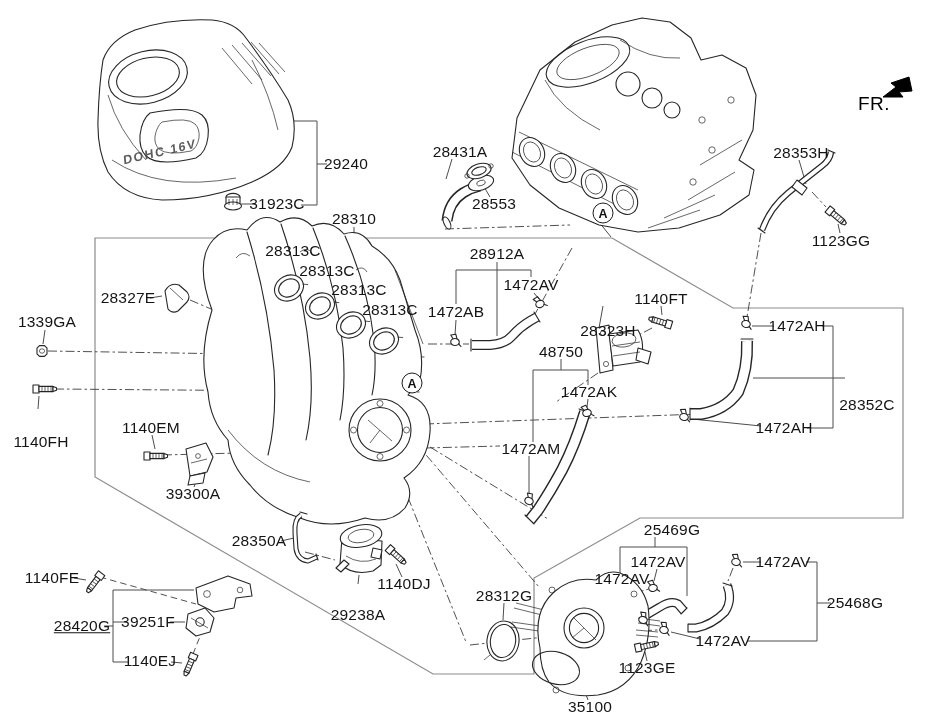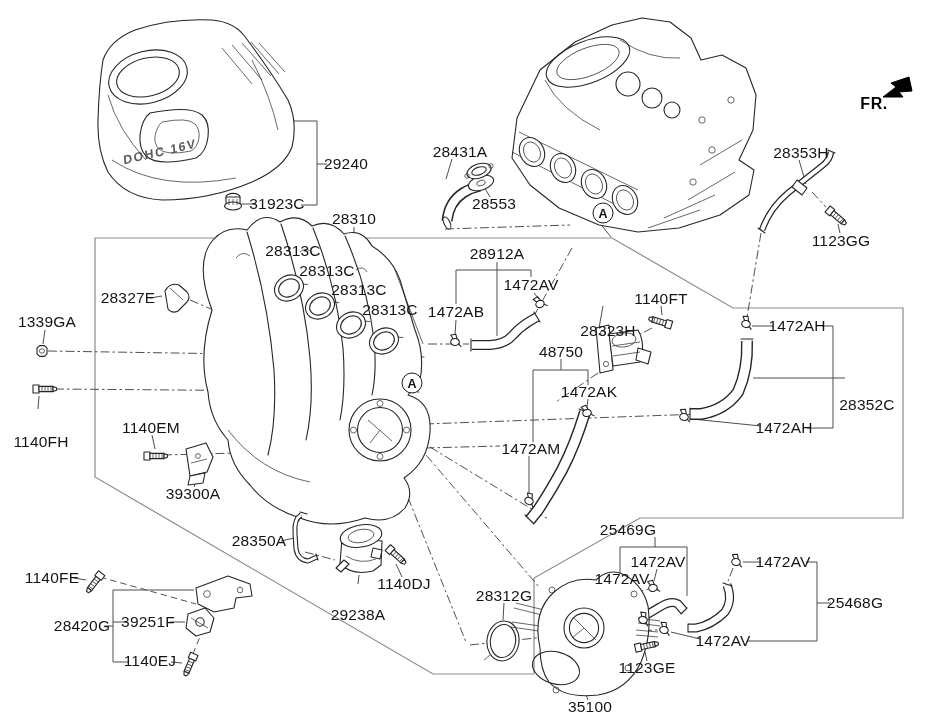--- a/index.html
+++ b/index.html
@@ -5,21 +5,21 @@
   html,body{margin:0;padding:0;background:#fff}
   #stage{position:relative;width:928px;height:727px;background:#ffffff;
          font-family:"Liberation Sans",sans-serif;overflow:hidden}
   #art{position:absolute;left:0;top:0}
   .plabel{position:absolute;transform:translate(-50%,-50%);font-size:15.5px;color:#141414;
           white-space:nowrap;letter-spacing:.2px;line-height:1;cursor:pointer}
   .amarker{position:absolute;width:21px;height:21px;border:1.5px solid #1d1d1d;border-radius:50%;
            background:#fff;transform:translate(-50%,-50%);display:flex;align-items:center;
            justify-content:center;font-size:12.5px;font-weight:bold;color:#111;box-sizing:border-box}
   #fr{position:absolute;left:874px;top:104px;transform:translate(-50%,-50%);
-      font-weight:700;font-size:16px;color:#000;letter-spacing:.5px}
+      font-weight:400;font-size:19px;color:#000;letter-spacing:.5px}
   #dohc{position:absolute;left:160px;top:152px;transform:translate(-50%,-50%) rotate(-13deg) skewX(-8deg);
         font-size:12.5px;font-weight:700;color:#4a4a4a;letter-spacing:1.6px;opacity:.9}
   
   .p{fill:#fff;stroke:#262626;stroke-width:1.1;stroke-linejoin:round}
   .l{fill:none;stroke:#262626;stroke-width:1.1;stroke-linejoin:round;stroke-linecap:round}
   .thin{fill:none;stroke:#262626;stroke-width:.7}
   .ld{fill:none;stroke:#4d4d4d;stroke-width:1}
   .bx{fill:none;stroke:#8b8b8b;stroke-width:1.2}
   .dd{fill:none;stroke:#3c3c3c;stroke-width:.9;stroke-dasharray:9 3 2.5 3}
   .dh{fill:none;stroke:#3c3c3c;stroke-width:.9;stroke-dasharray:6.5 4}
@@ -354,24 +354,24 @@
       <div class="plabel" style="left: 867px; top: 377px; margin-top: 28px;">28352C</div>
       <div class="plabel" style="left: 784px; top: 428px;">1472AH</div>
       <div class="plabel" style="left: 561px; top: 352px;">48750</div>
       <div class="plabel" style="left: 589px; top: 392px;">1472AK</div>
       <div class="plabel" style="left: 531px; top: 449px;">1472AM</div>
       <div class="plabel" style="left: 259px; top: 541px;">28350A</div>
       <div class="plabel" style="left: 358px; top: 591px; margin-top: 24px;">29238A</div>
       <div class="plabel" style="left: 404px; top: 584px;">1140DJ</div>
       <div class="plabel" style="left: 504px; top: 596px;">28312G</div>
       <div class="plabel" style="left: 52px; top: 578px;">1140FE</div>
-      <div class="plabel" style="left: 82px; top: 626px;">28420G</div>
+      <div class="plabel" style="left: 82px; top: 626px; text-decoration: underline;">28420G</div>
       <div class="plabel" style="left: 148px; top: 622px;">39251F</div>
       <div class="plabel" style="left: 150px; top: 661px;">1140EJ</div>
-      <div class="plabel" style="left: 628px; top: 530px; text-align: right;">25469G</div>
+      <div class="plabel" style="left: 672px; top: 530px; text-align: right;">25469G</div>
       <div class="plabel" style="left: 658px; top: 562px;">1472AV</div>
       <div class="plabel" style="left: 622px; top: 579px;">1472AV</div>
       <div class="plabel" style="left: 783px; top: 562px;">1472AV</div>
       <div class="plabel" style="left: 855px; top: 603px;">25468G</div>
       <div class="plabel" style="left: 723px; top: 641px;">1472AV</div>
       <div class="plabel" style="left: 647px; top: 668px;">1123GE</div>
       <div class="plabel" style="left: 590px; top: 707px;">35100</div>
       <div class="amarker" style="left: 603px; top: 213px;">A</div>
       <div class="amarker" style="left: 412px; top: 383px;">A</div>
     </div>

